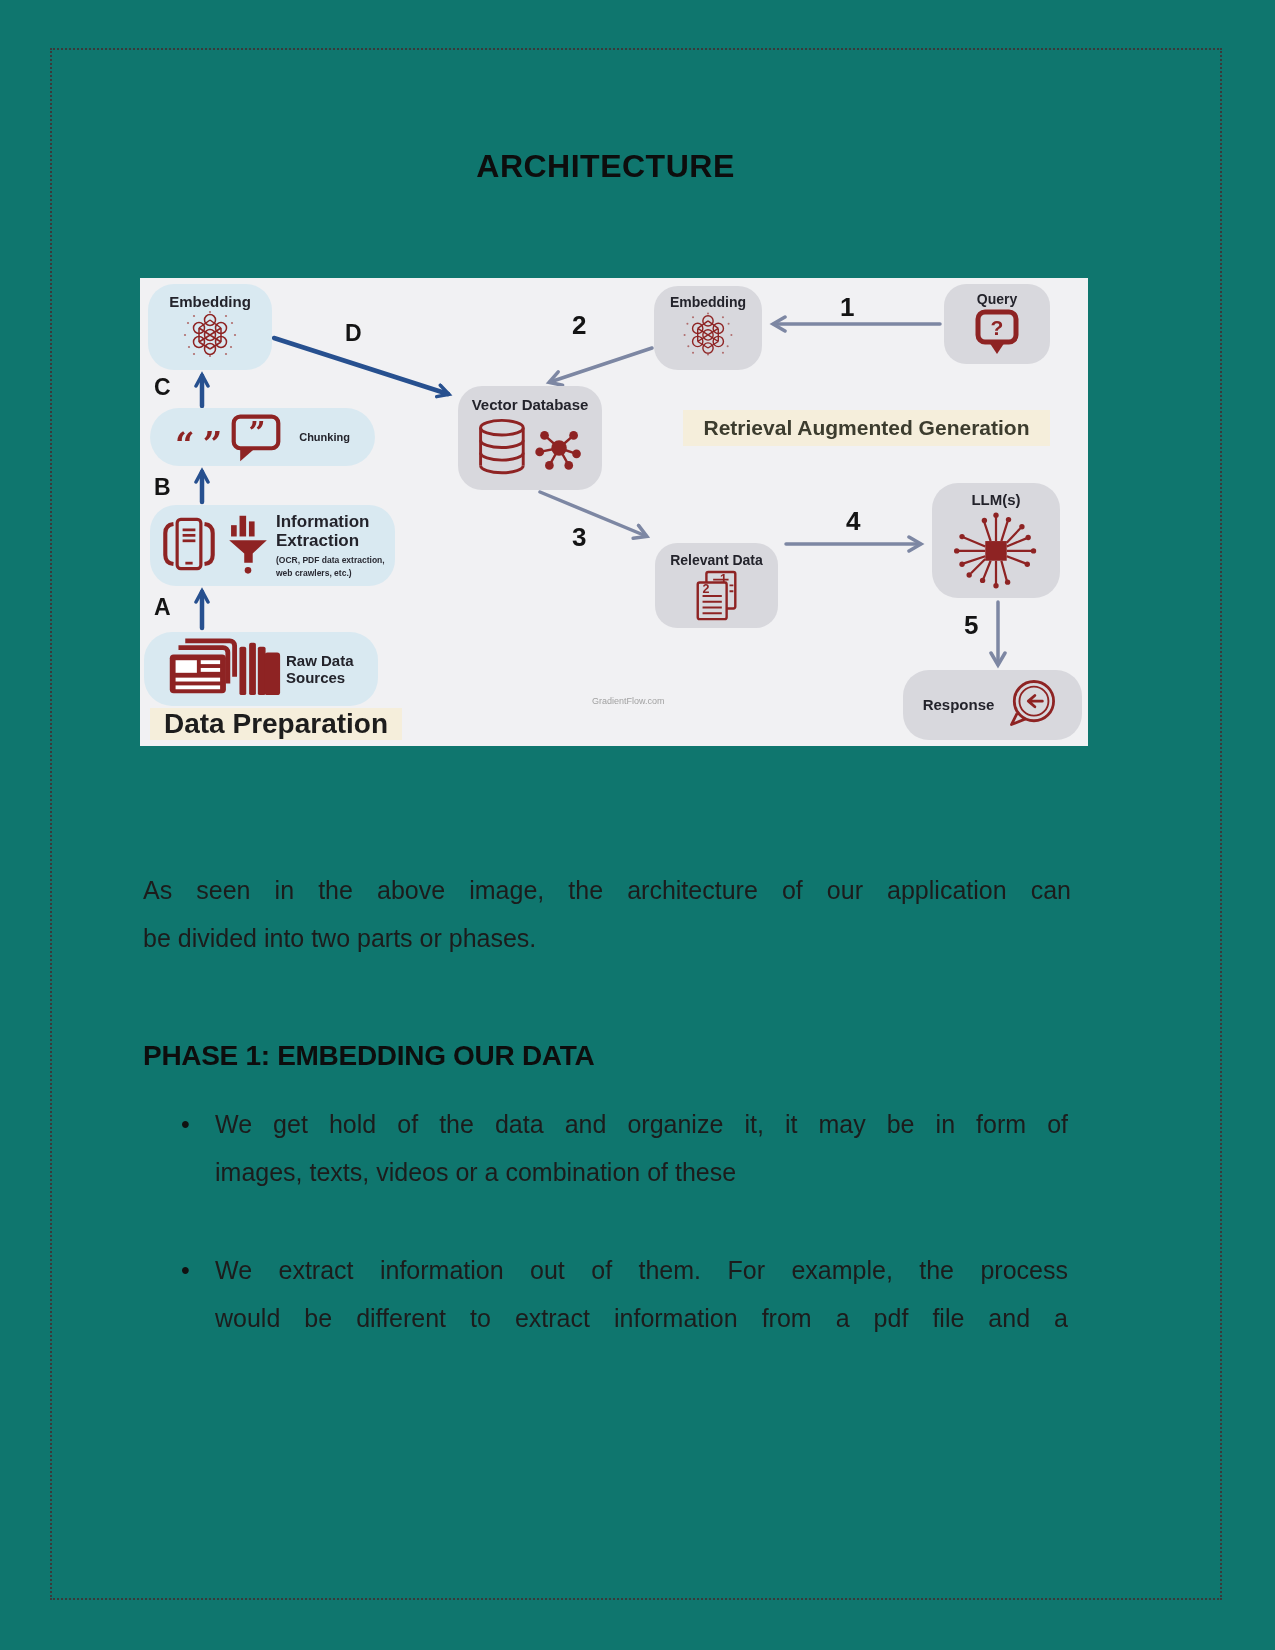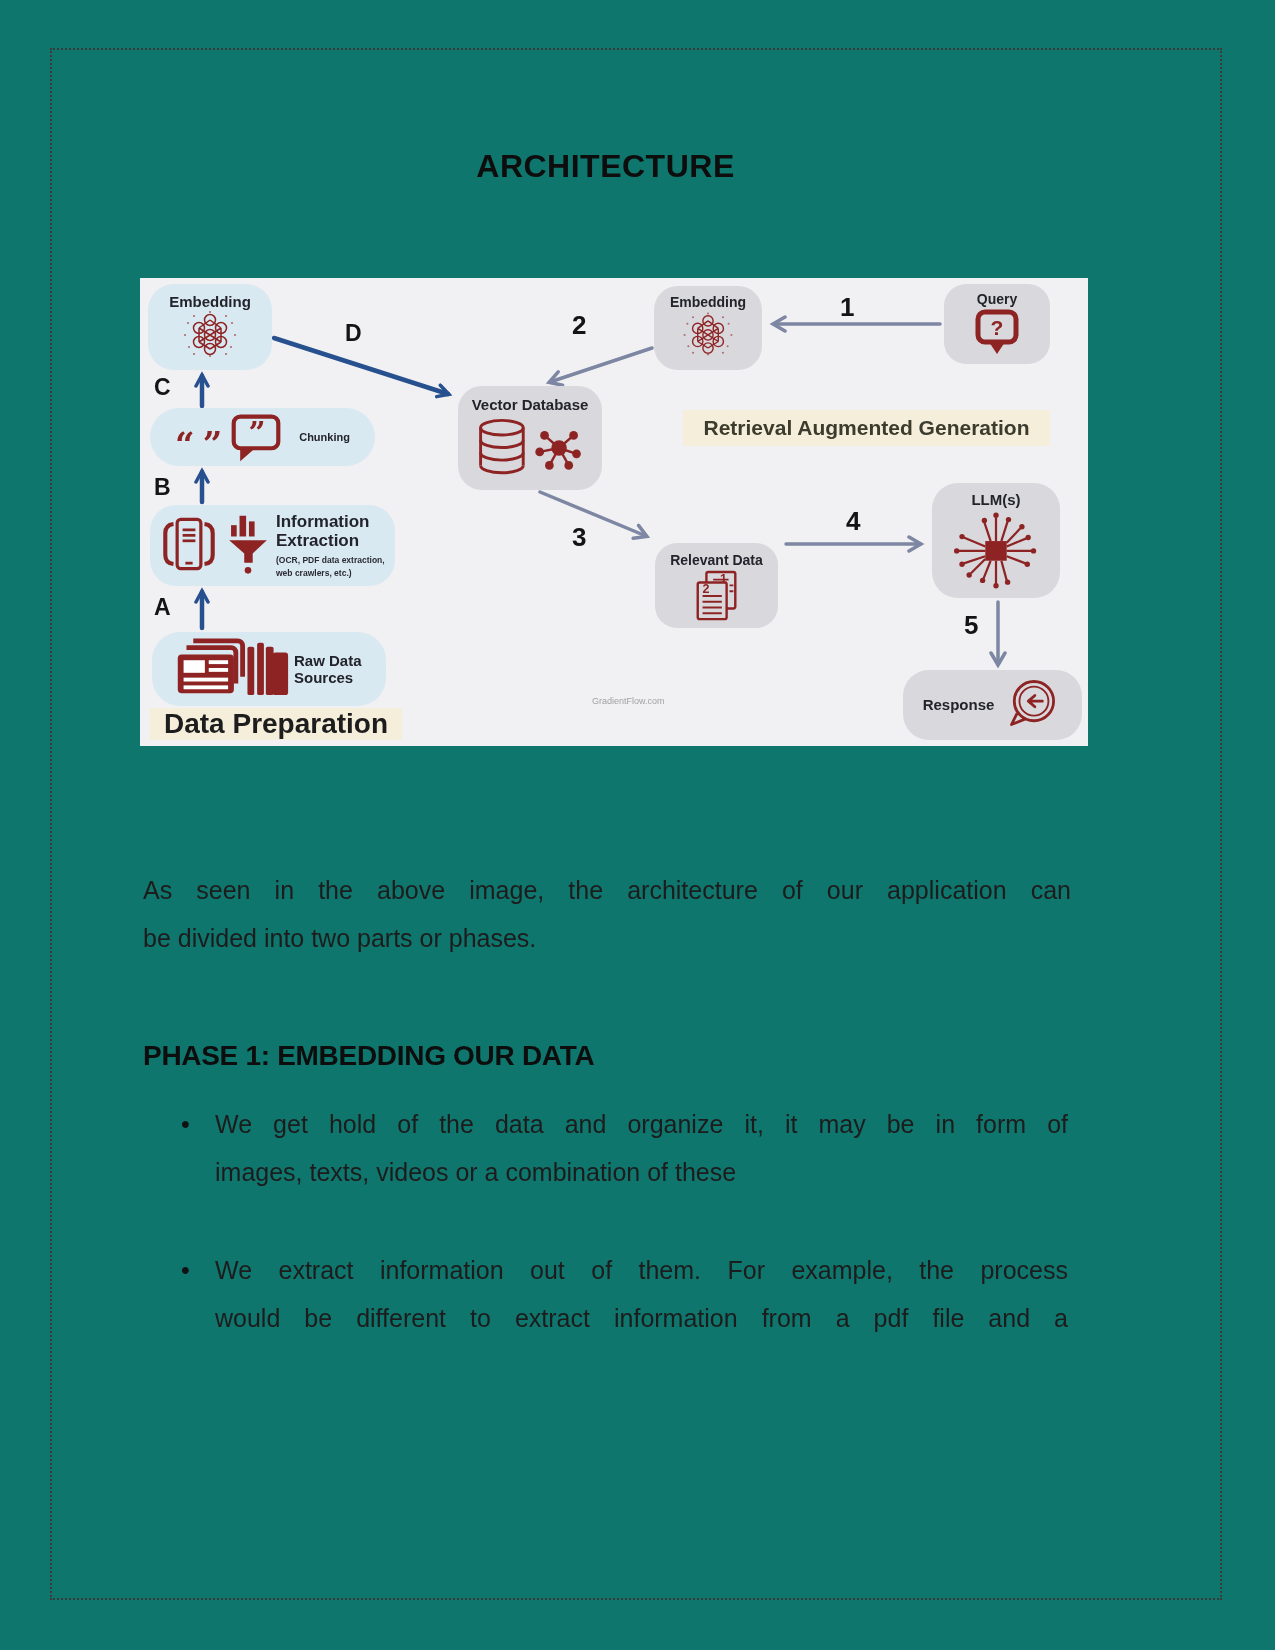--- a/index.html
+++ b/index.html
@@ -146,21 +146,21 @@
         </svg>
       </span>
       <span style="display:flex;flex-direction:column;align-items:flex-start;gap:3px;">
         <span class="nlabel" style="font-size:17px;width:112px;text-align:left;">Information Extraction</span>
         <span class="sublabel" style="width:120px;">(OCR, PDF data extraction, web crawlers, etc.)</span>
       </span>
     </div>
 
     <div class="letter" style="left:14px;top:316px;">A</div>
 
-    <div class="node blue" style="left:12px;top:354px;width:234px;height:74px;border-radius:28px;flex-direction:row;align-items:center;justify-content:center;gap:2px;">
+    <div class="node blue" style="left:4px;top:354px;width:234px;height:74px;border-radius:28px;flex-direction:row;align-items:center;justify-content:center;gap:2px;">
       <span>
         <svg width="122" height="60" viewBox="0 0 122 62">
           <g fill="#8e2323">
             <path d="M22 4 h46 a5 5 0 0 1 5 5 v32" fill="none" stroke="#8e2323" stroke-width="5"></path>
             <path d="M15 11 h46 a5 5 0 0 1 5 5 v32" fill="none" stroke="#8e2323" stroke-width="5"></path>
             <rect x="6" y="18" width="58" height="40" rx="4"></rect>
             <rect x="78" y="10" width="7" height="50" rx="2"></rect>
             <rect x="88" y="6" width="7" height="54" rx="2"></rect>
             <rect x="97" y="10" width="8" height="50" rx="2"></rect>
             <rect x="104" y="16" width="16" height="44" rx="3"></rect>

